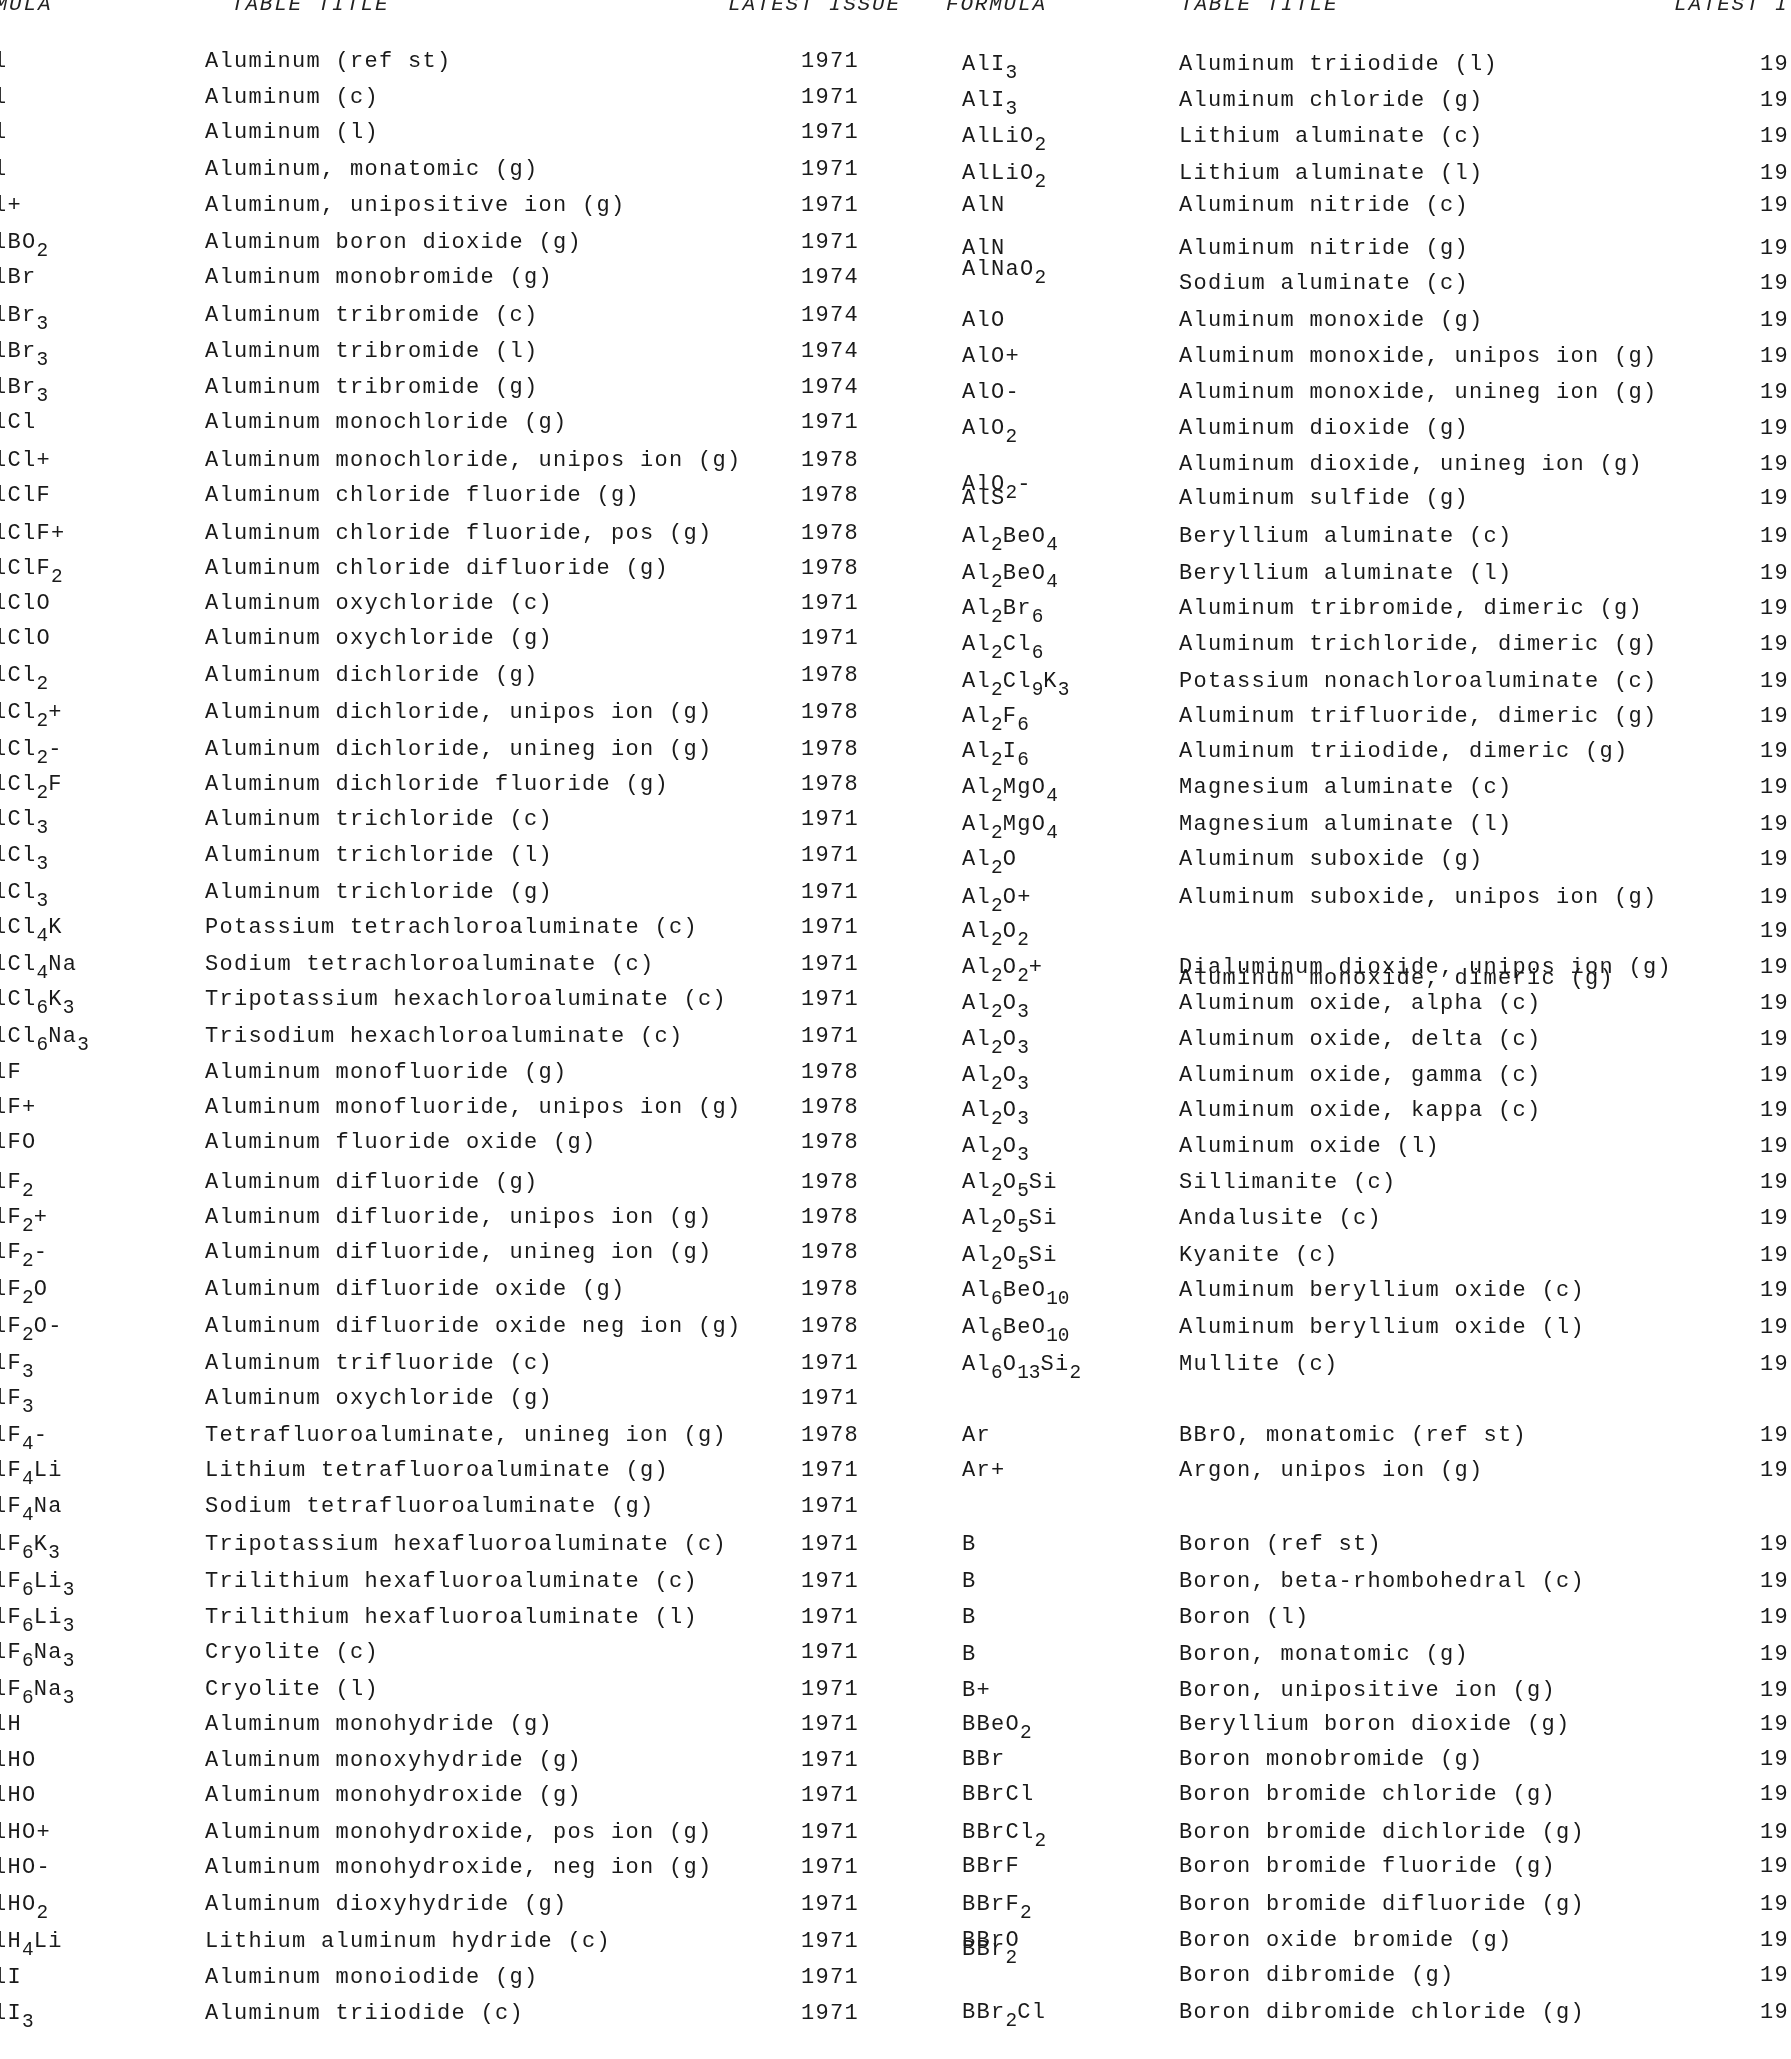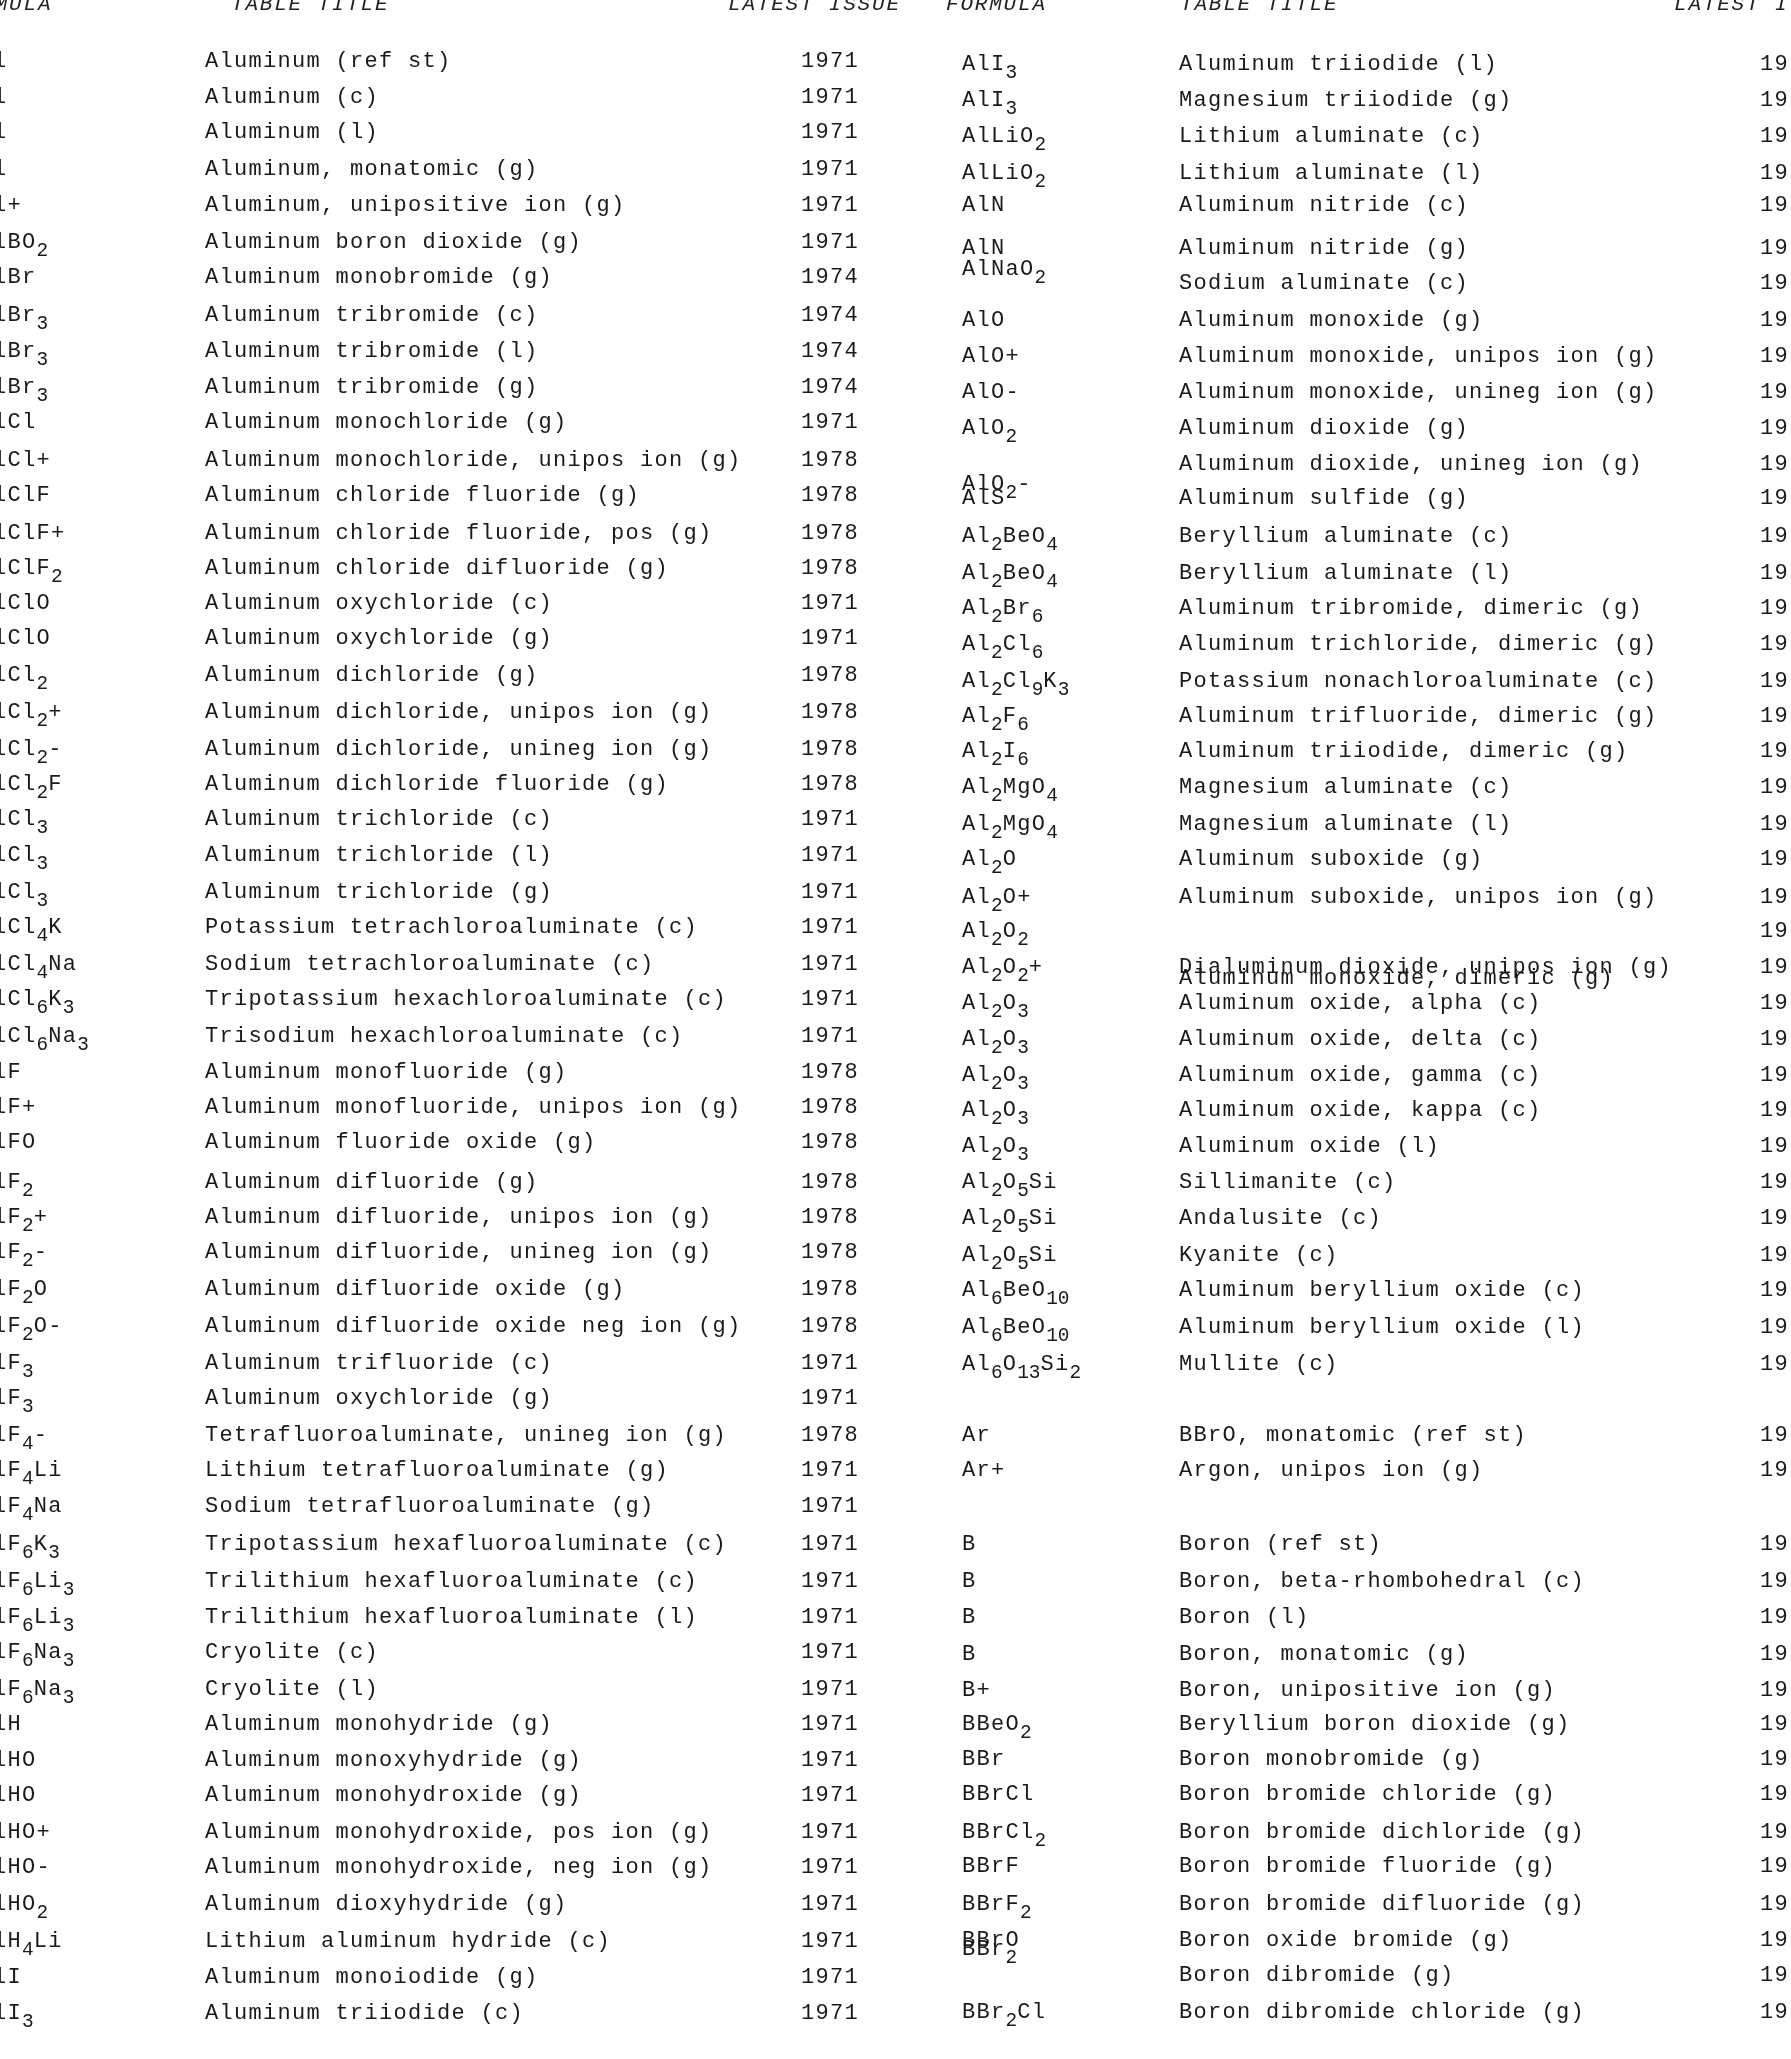--- a/index.html
+++ b/index.html
@@ -307,21 +307,21 @@
     </div>
   </div>
 <div id="right-col">
     <div>
       <span class="cell col-r-f" style="top: 52px;">AlI<sub>3</sub></span>
       <span class="cell col-r-t" style="top: 52px;">Aluminum triiodide (l)</span>
       <span class="cell col-r-y" style="top: 52px;">19</span>
     </div>
     <div>
       <span class="cell col-r-f" style="top: 88px;">AlI<sub>3</sub></span>
-      <span class="cell col-r-t" style="top: 88px;">Magnesium triiodide (g)</span>
+      <span class="cell col-r-t" style="top: 88px;">Aluminum chloride (g)</span>
       <span class="cell col-r-y" style="top: 88px;">19</span>
     </div>
     <div>
       <span class="cell col-r-f" style="top: 124px;">AlLiO<sub>2</sub></span>
       <span class="cell col-r-t" style="top: 124px;">Lithium aluminate (c)</span>
       <span class="cell col-r-y" style="top: 124px;">19</span>
     </div>
     <div>
       <span class="cell col-r-f" style="top: 161px;">AlLiO<sub>2</sub></span>
       <span class="cell col-r-t" style="top: 161px;">Lithium aluminate (l)</span>

